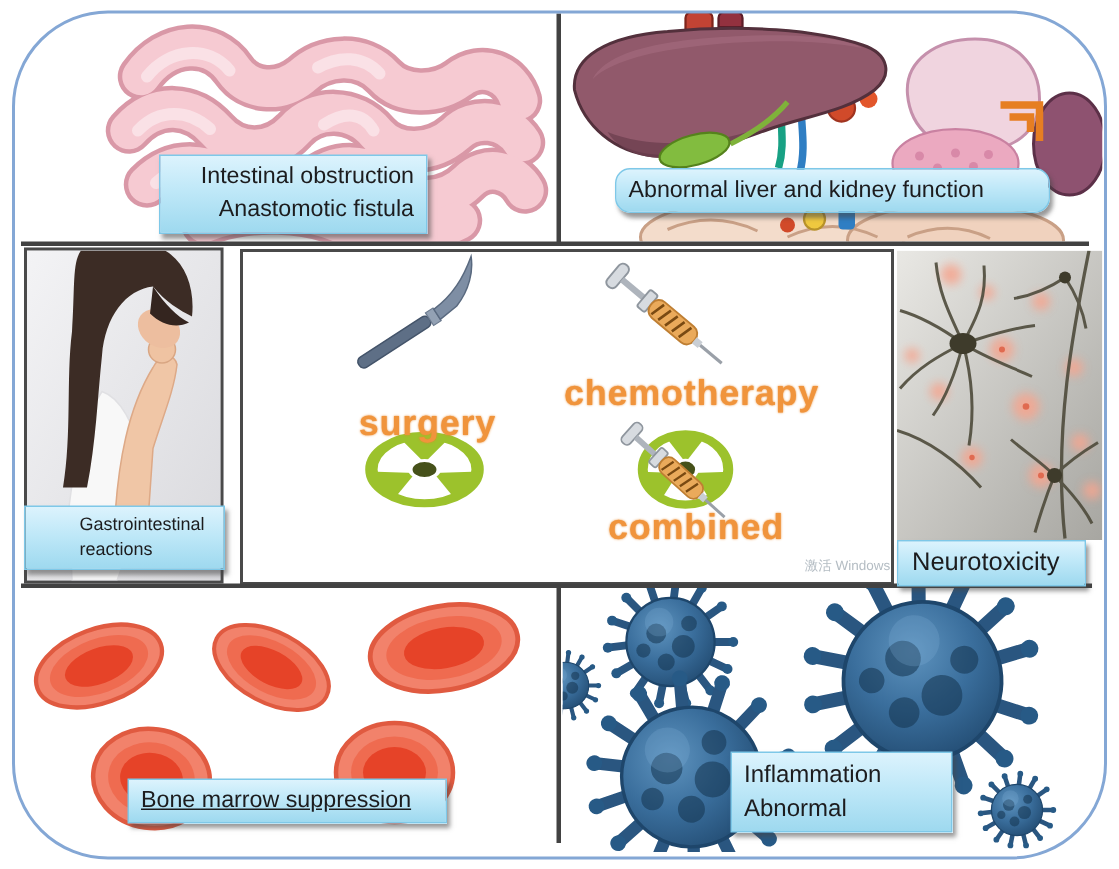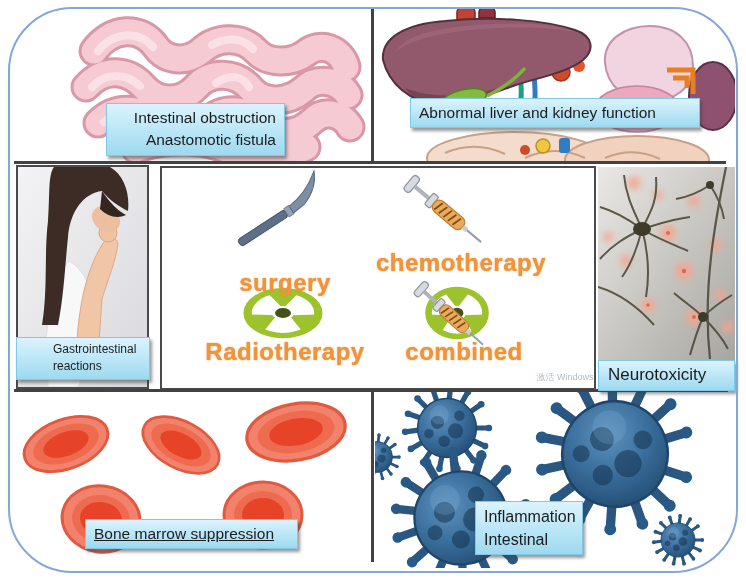--- a/index.html
+++ b/index.html
@@ -23,25 +23,25 @@
   .panel-center     { left:160px; top:166px; width:436px; height:224px; border:2px solid #4a4a4a; background:#ffffff; }
   .panel-neuron     { left:598px; top:167px; width:137px; height:222px; overflow:hidden; }
   .panel-rbc        { left:16px;  top:392px; width:354px; height:176px; }
   .panel-virus      { left:375px; top:392px; width:360px; height:176px; overflow:hidden; }
 
   .lbl { position:absolute; z-index:6;
          background:linear-gradient(180deg,#dcf3fd 0%,#bfe8f8 45%,#9ed9ef 100%);
          border:1px solid #7ec8e8; box-shadow:2px 3px 3px rgba(70,70,70,.55);
          color:#1c1c1e; font-size:15.5px; line-height:1.45; padding:3px 8px; }
   .lbl-intestines { left:106px; top:103px; width:179px;text-align:right; }
-  .lbl-liver      { left:410px; top:98px; width:290px; white-space:nowrap; }
+  .lbl-liver      { left:410px; top:112px; width:290px; white-space:nowrap;border-radius:10px; }
   .lbl-gastro     { left:16px;  top:337px; width:134px; font-size:12px;padding-left:36px; }
-  .lbl-neuron     { left:598px; top:360px; width:137px; font-size:17px; padding:2px 9px; }
+  .lbl-neuron     { left:598px; top:360px; width:126px; font-size:17px; padding:2px 9px; }
   .lbl-bone       { left:85px;  top:519px; width:213px; white-space:nowrap;text-decoration:underline; }
-  .lbl-inflam     { left:475px; top:501px; width:108px; font-size:16px; }
+  .lbl-inflam     { left:487px; top:501px; width:148px; font-size:16px; }
 
   .cap { position:absolute; z-index:3; color:#f0943c; font-weight:bold; font-size:24px;
          text-align:center; letter-spacing:0.5px; text-shadow:0 0 1.5px #e8872a; }
   .cap-surgery   { left:230px; top:249px; width:110px;margin-top:20px; }
   .cap-chemo     { left:370px; top:249px; width:176px;text-align:right; }
   .cap-radio     { left:203px; top:338px; width:164px; }
   .cap-combined  { left:387px; top:338px; width:154px; }
 
   .watermark { position:absolute; left:534px; top:371px; width:62px; z-index:3;
                font-size:9px; color:#a7b1b9; opacity:.85; text-align:center; }
@@ -181,21 +181,20 @@
             <use href="#rad"></use>
           </g>
         <g transform="translate(288,147) rotate(42) scale(0.78)">
             <use href="#syr"></use>
           </g>
       </g>
     </svg>
   </div>
   <div class="cap cap-surgery">surgery</div>
   <div class="cap cap-chemo">chemotherapy</div>
-  <div class="cap cap-radio">Radiotherapy</div>
   <div class="cap cap-combined">combined</div>
   <div class="watermark">激活 Windows</div>
 
   <div class="panel panel-neuron">
     <svg width="137" height="193" viewBox="0 0 137 193">
       <defs>
         <linearGradient id="nbg" x1="0" y1="0" x2="1" y2="1">
           <stop offset="0" stop-color="#e9e8e4"></stop>
             <stop offset="1" stop-color="#a7a6a1"></stop>
         </linearGradient>
@@ -310,21 +309,21 @@
       </defs>
       <use href="#virus" transform="translate(72,36) scale(0.95)"></use>
       <use href="#virus" transform="translate(240,62) rotate(18) scale(1.7)"></use>
       <use href="#virus" transform="translate(86,126) rotate(-12) scale(1.5)"></use>
       <use href="#virus" transform="translate(2,65) scale(0.5)"></use>
       <use href="#virus" transform="translate(303,148) scale(0.55)"></use>
     </svg>
   </div>
   <div class="lbl lbl-inflam">
     <div>Inflammation</div>
-    <div>Intestinal</div>
+    <div>Abnormal</div>
   </div>
 
   <div class="lbl lbl-intestines">
     <div>Intestinal obstruction</div>
     <div>Anastomotic fistula</div>
   </div>
   <div class="lbl lbl-liver">Abnormal liver and kidney function</div>
 
   <div class="divider vline-top"></div>
   <div class="divider hline-top"></div>

